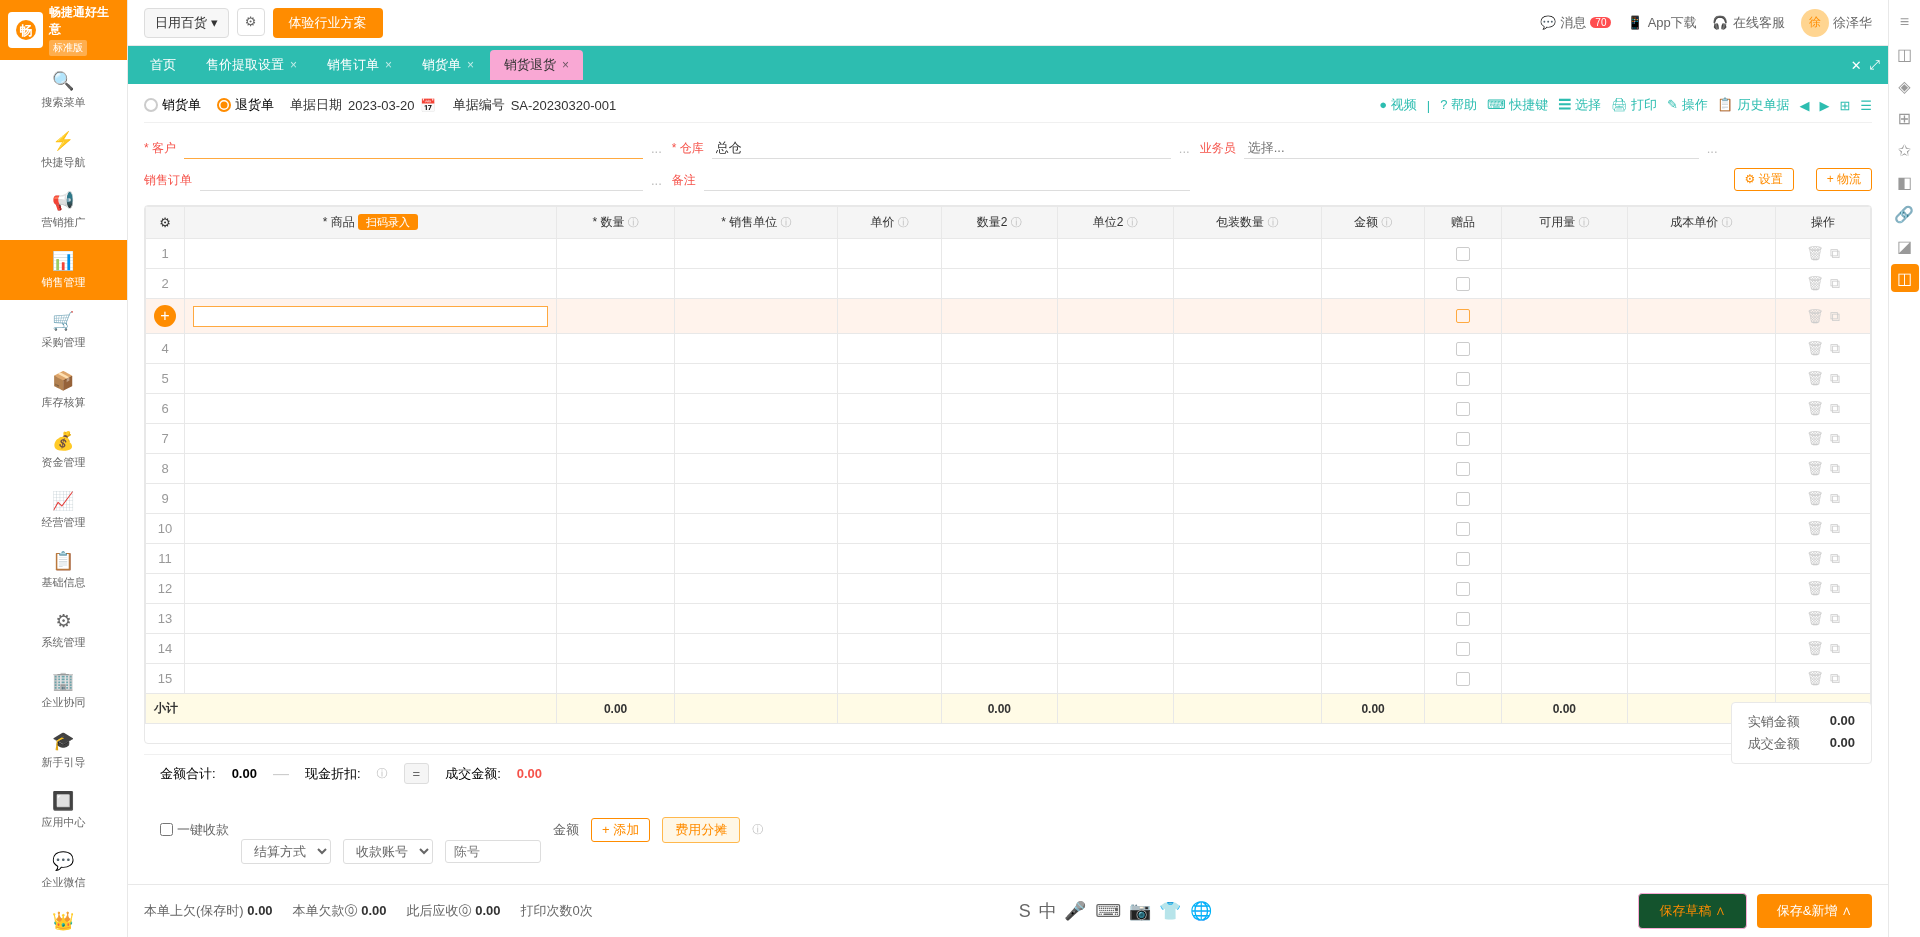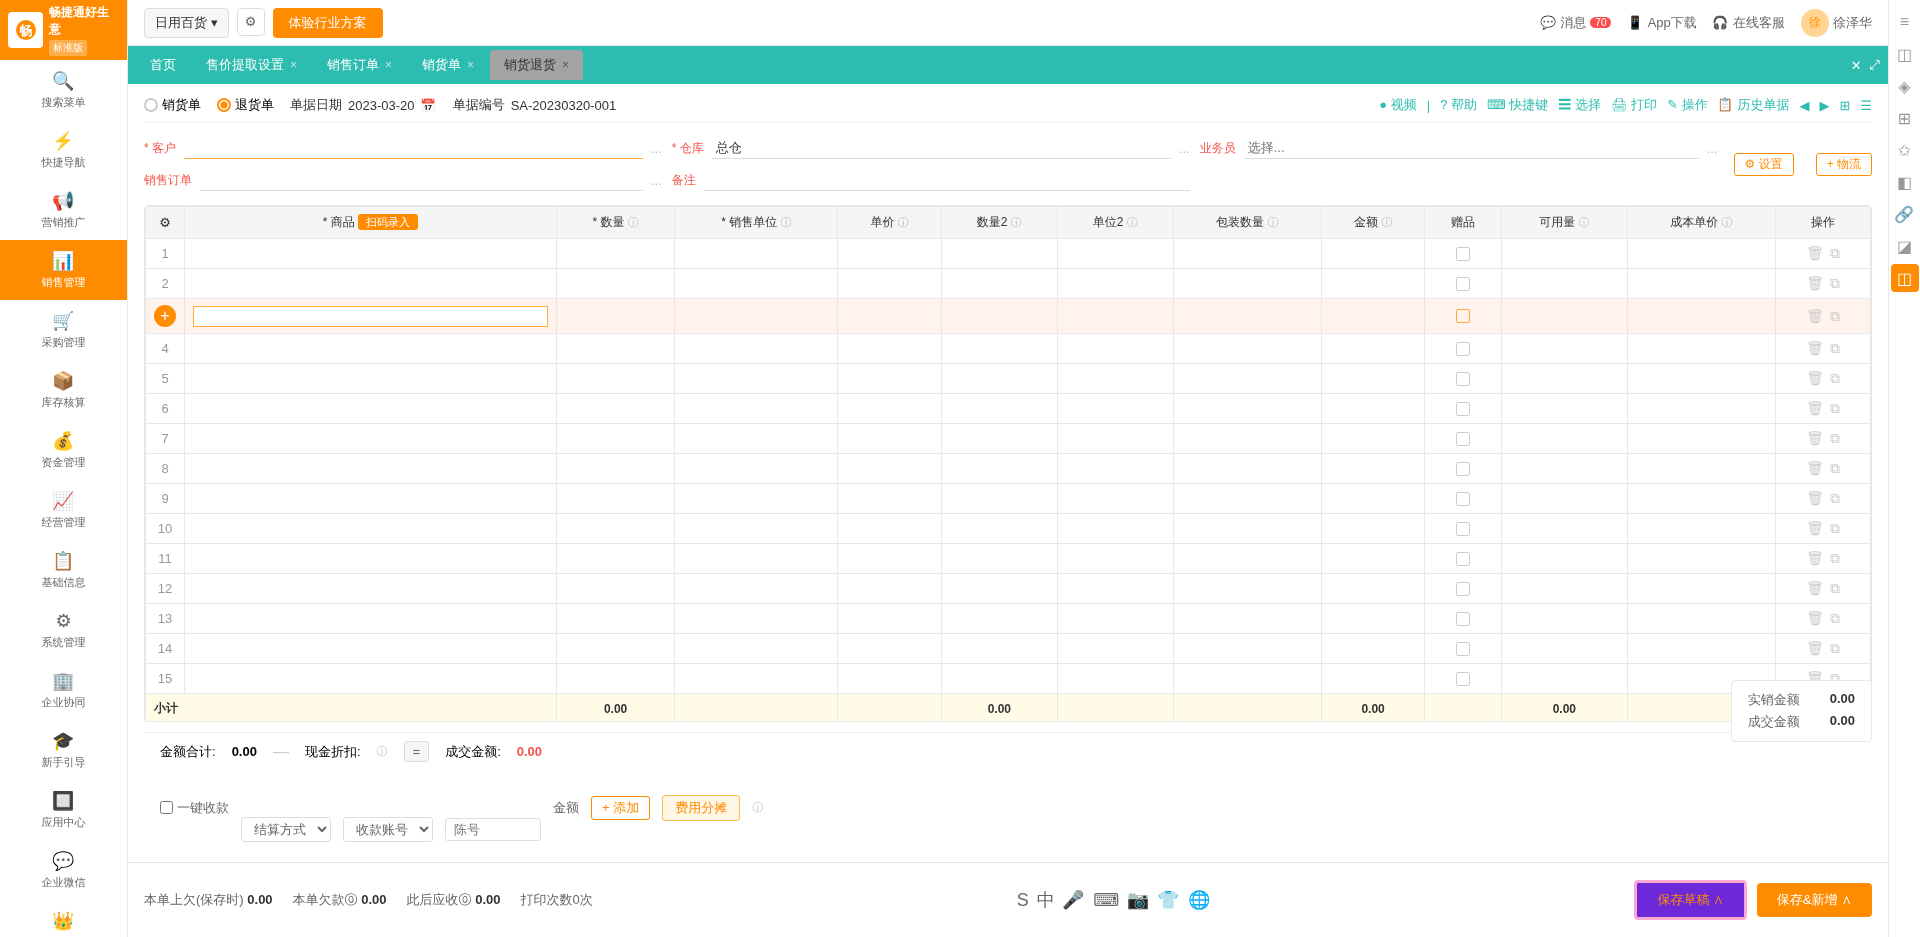--- a/index.html
+++ b/index.html
@@ -26,21 +26,21 @@
     .topbar-settings { width: 28px; height: 28px; display: flex; align-items: center; justify-content: center; cursor: pointer; color: #666; border: 1px solid #ddd; border-radius: 4px; }
     .topbar-btn { background: #ff8c00; color: #fff; border: none; padding: 6px 16px; border-radius: 4px; cursor: pointer; font-size: 13px; }
     .topbar-right { display: flex; align-items: center; gap: 16px; color: #666; }
     .topbar-icon-item { display: flex; align-items: center; gap: 4px; cursor: pointer; }
     .badge { background: #ff4d4f; color: #fff; border-radius: 10px; padding: 0 5px; font-size: 10px; min-width: 16px; text-align: center; }
     .avatar { width: 28px; height: 28px; border-radius: 50%; background: #ffd591; display: flex; align-items: center; justify-content: center; color: #ff8c00; font-size: 12px; }
 
     
     .tabs { background: #2dbdb0; display: flex; align-items: center; height: 38px; padding: 0 8px; gap: 2px; }
     .tab { padding: 6px 14px; color: #fff; cursor: pointer; border-radius: 4px 4px 0 0; display: flex; align-items: center; gap: 6px; font-size: 13px; }
-    .tab.active { background: #a3a3a3; color: #333; }
+    .tab.active { background: #f9a8d4; color: #333; }
     .tab-close { font-size: 12px; color: inherit; cursor: pointer; opacity: 0.7; }
     .tabs-right { margin-left: auto; display: flex; align-items: center; gap: 8px; color: #fff; }
 
     
     .content { flex: 1; background: #fff; overflow: auto; padding: 12px 16px; display: flex; flex-direction: column; gap: 10px; }
 
     
     .form-header { display: flex; align-items: center; gap: 16px; border-bottom: 1px solid #f0f0f0; padding-bottom: 8px; }
     .radio-group { display: flex; gap: 16px; align-items: center; }
     .radio-item { display: flex; align-items: center; gap: 4px; cursor: pointer; }
@@ -79,25 +79,25 @@
     .footer-row1 { display: flex; align-items: center; gap: 16px; margin-bottom: 11px; font-size: 13px; }
     .dash { color: #ccc; font-size: 16px; }
     .equals-btn { background: #f5f5f5; border: 1px solid #ddd; padding: 2px 8px; border-radius: 3px; cursor: pointer; color: #666; }
     .footer-row2 { display: flex; align-items: center; gap: 12px; font-size: 12px; color: #666; }
     .checkbox-label { display: flex; align-items: center; gap: 4px; cursor: pointer; }
     .method-select { border: 1px solid #ddd; padding: 3px 8px; border-radius: 3px; color: #666; background: #fff; margin-top: 44px; }
     .add-btn { background: transparent; border: 1px solid #ff8c00; color: #ff8c00; padding: 2px 10px; border-radius: 3px; cursor: pointer; }
     .expense-btn { background: #fff7e6; border: 1px solid #ffb84d; color: #ff8c00; padding: 3px 12px; border-radius: 3px; cursor: pointer; }
 
     
-    .bottom-bar { background: #fff; border-top: 1px solid #e8e8e8; padding: 17px 16px; display: flex; align-items: center; justify-content: space-between; }
+    .bottom-bar { background: #fff; border-top: 1px solid #e8e8e8; padding: 8px 16px; display: flex; align-items: center; justify-content: space-between; }
     .bottom-info { display: flex; gap: 20px; font-size: 12px; color: #666; }
     .bottom-info span b { color: #333; }
     .bottom-actions { display: flex; gap: 10px; align-items: center; }
-    .btn-draft { background: #6d28d9; border: 3px solid #f9a8d4; color: #ff8c00; padding: 8px 20px; border-radius: 4px; cursor: pointer; font-size: 13px; }
+    .btn-draft { background: #14532d; border: 1px solid #f9a8d4; color: #ff8c00; padding: 8px 20px; border-radius: 4px; cursor: pointer; font-size: 13px; }
     .btn-save { background: #ff8c00; color: #fff; border: none; padding: 8px 20px; border-radius: 4px; cursor: pointer; font-size: 13px; }
 
     
     .summary-panel { position: absolute; right: 16px; bottom: 120px; background: #fff; border: 1px solid #e8e8e8; padding: 8px 16px; border-radius: 4px; font-size: 12px; }
     .summary-row { display: flex; justify-content: space-between; gap: 30px; color: #666; padding: 2px 0; }
     .summary-val { color: #333; font-weight: bold; }
 
     
     .right-sidebar { width: 32px; background: #fff; border-left: 1px solid #e8e8e8; display: flex; flex-direction: column; padding-top: 8px; gap: 4px; align-items: center; }
     .right-icon { width: 28px; height: 28px; display: flex; align-items: center; justify-content: center; color: #999; cursor: pointer; font-size: 16px; border-radius: 4px; }
@@ -274,21 +274,21 @@
         <span style="cursor:pointer;">🖨 <span>打印</span></span>
         <span style="cursor:pointer;">✎ <span>操作</span></span>
         <span style="cursor:pointer;">📋 <span>历史单据</span></span>
         <span style="cursor:pointer;">◀</span>
         <span style="cursor:pointer;">▶</span>
         <span style="cursor:pointer;">⊞</span>
         <span style="cursor:pointer;">☰</span>
       </div>
     </div>
 
-    <div style="display:flex; gap:16px; align-items:center; padding: 4px 0;">
+    <div style="display:flex; gap:16px; align-items:flex-end; padding: 4px 0;">
       <div style="flex:1; display:grid; grid-template-columns:1fr 1fr 1fr; gap:10px;">
         <div class="field-item">
           <span class="field-label">客户</span>
           <input class="field-input" placeholder="" style="border-bottom: 1px solid rgb(255, 169, 64);">
           <span class="field-dots">...</span>
         </div>
         <div class="field-item">
           <span class="field-label">仓库</span>
           <input class="field-input" value="总仓" style="">
           <span class="field-dots">...</span>

